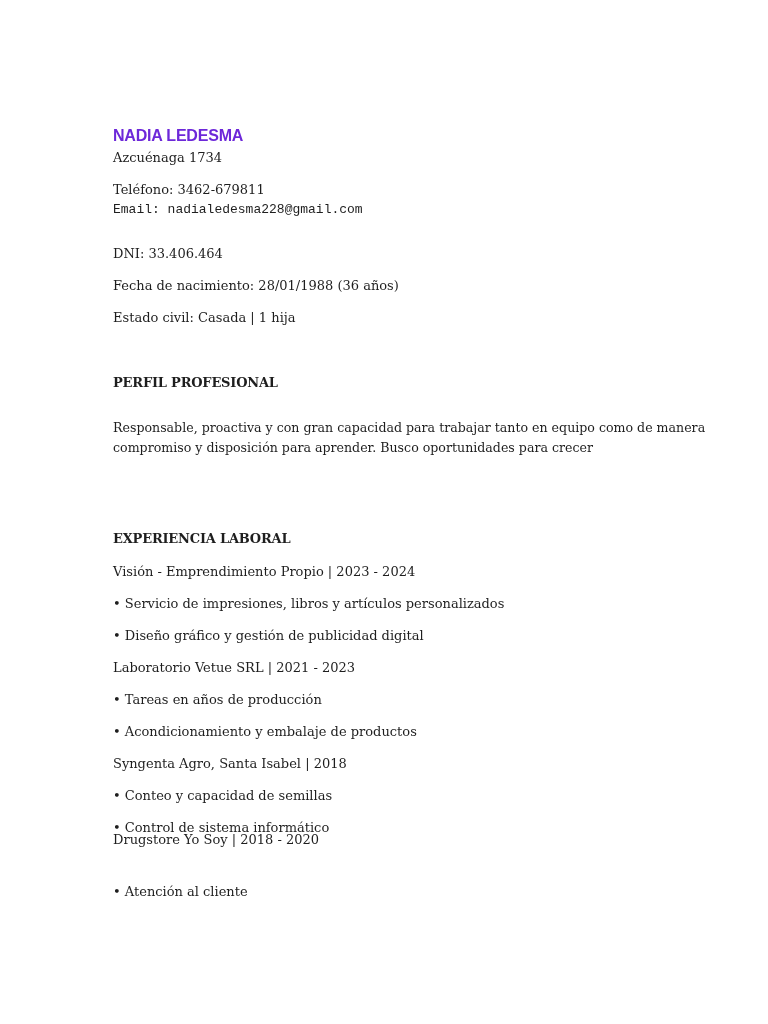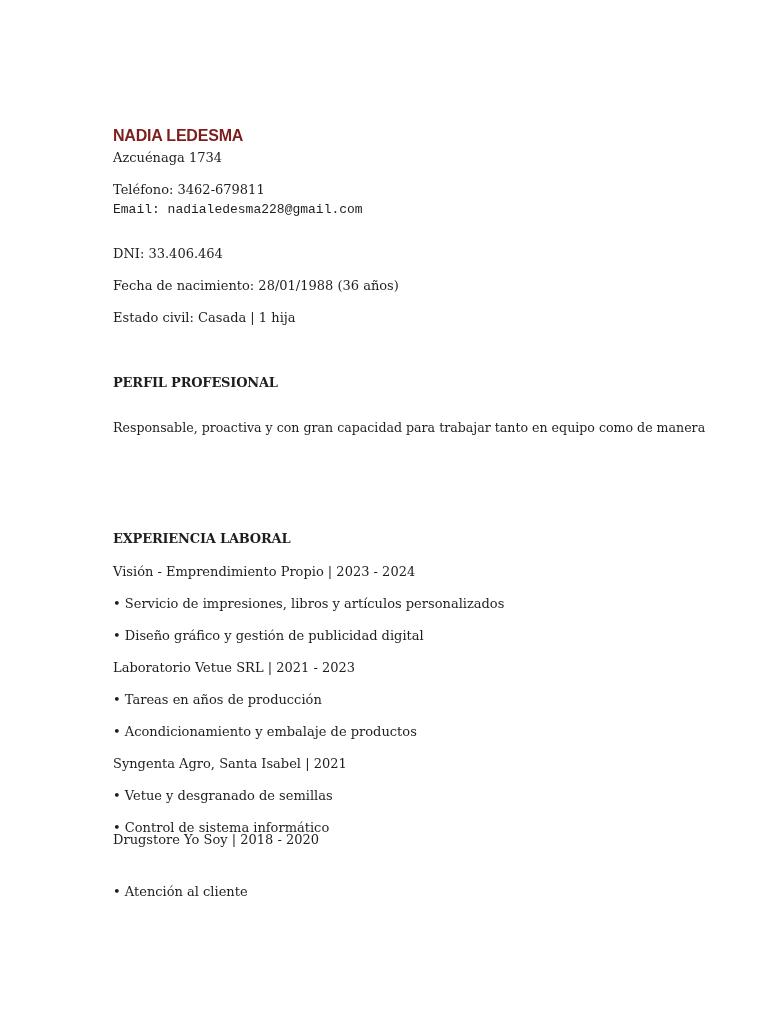--- a/index.html
+++ b/index.html
@@ -51,43 +51,44 @@
     .para .pl {
       display: block;
       white-space: nowrap;
     }
   </style>
 </head>
 <body>
 
 <div class="page">
 
-  <div class="line name" style="top:126px; color:#7f1d1d;">NADIA LEDESMA</div>
+  <div class="line name" style="top:126px; color:#6d28d9;">NADIA LEDESMA</div>
   <div class="line" style="top:150px;">Azcuénaga 1734</div>
   <div class="line" style="top:182px;">Teléfono: 3462-679811</div>
   <div class="line" style="top:202px;font-family:Liberation Mono, monospace;">Email: nadialedesma228@gmail.com</div>
   <div class="line" style="top:246px;">DNI: 33.406.464</div>
   <div class="line" style="top:278px;">Fecha de nacimiento: 28/01/1988 (36 años)</div>
   <div class="line" style="top:310px;">Estado civil: Casada | 1 hija</div>
 
   <div class="line heading" style="top:375px;">PERFIL PROFESIONAL</div>
   <div class="para" style="top:418px;">
     <span class="pl">Responsable, proactiva y con gran capacidad para trabajar tanto en equipo como de manera</span>
+    <span class="pl">compromiso y disposición para aprender. Busco oportunidades para crecer</span>
   </div>
 
   <div class="line heading" style="top:531px;">EXPERIENCIA LABORAL</div>
 
   <div class="line" style="top:564px;">Visión - Emprendimiento Propio | 2023 - 2024</div>
   <div class="line" style="top:596px;">• Servicio de impresiones, libros y artículos personalizados</div>
   <div class="line" style="top:628px;">• Diseño gráfico y gestión de publicidad digital</div>
 
   <div class="line" style="top:660px;">Laboratorio Vetue SRL | 2021 - 2023</div>
   <div class="line" style="top:692px;">• Tareas en años de producción</div>
   <div class="line" style="top:724px;">• Acondicionamiento y embalaje de productos</div>
 
-  <div class="line" style="top:756px;">Syngenta Agro, Santa Isabel | 2021</div>
-  <div class="line" style="top:788px;">• Vetue y desgranado de semillas</div>
+  <div class="line" style="top:756px;">Syngenta Agro, Santa Isabel | 2018</div>
+  <div class="line" style="top:788px;">• Conteo y capacidad de semillas</div>
   <div class="line" style="top:820px;">• Control de sistema informático</div>
 
   <div class="line" style="top:832px;">Drugstore Yo Soy | 2018 - 2020</div>
   <div class="line" style="top:884px;">• Atención al cliente</div>
 
 </div>
 
 </body></html>

